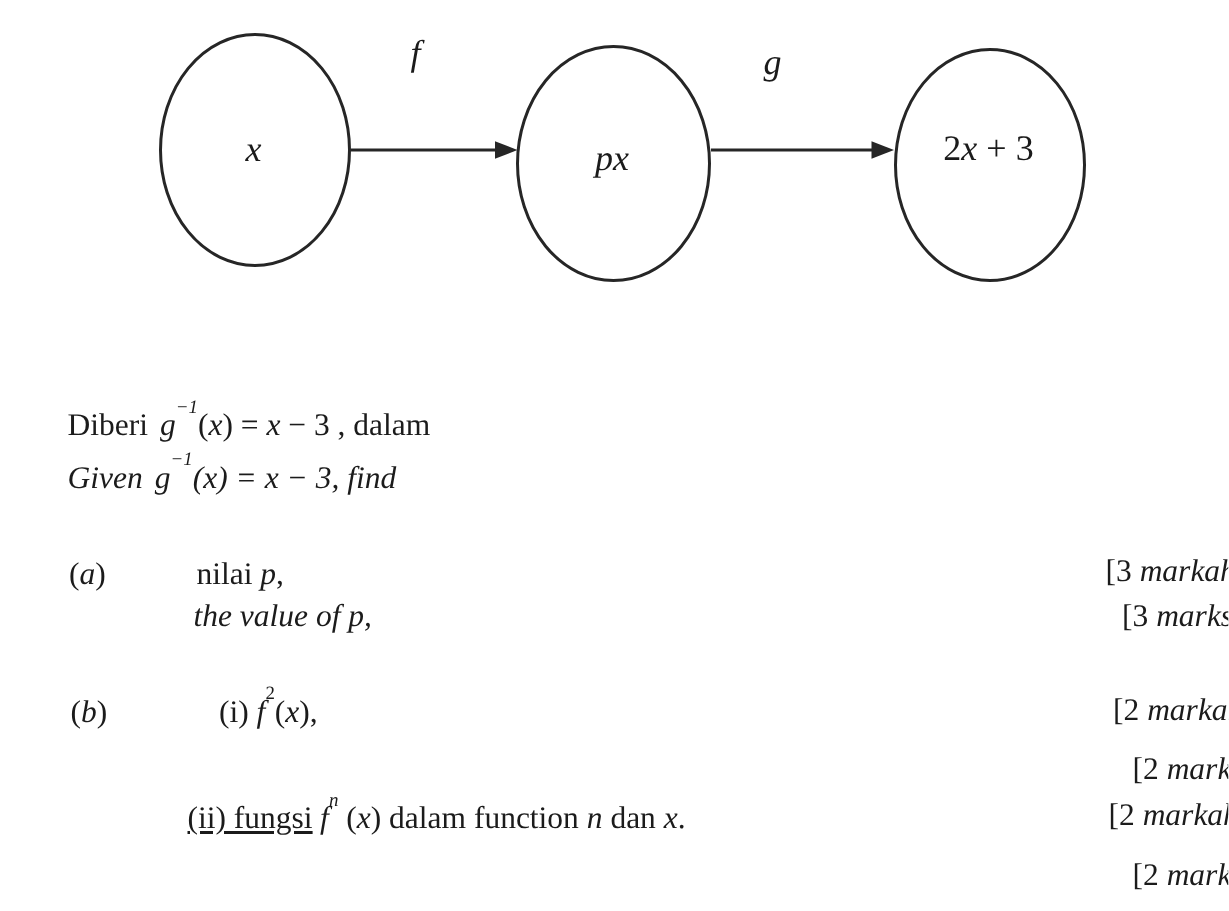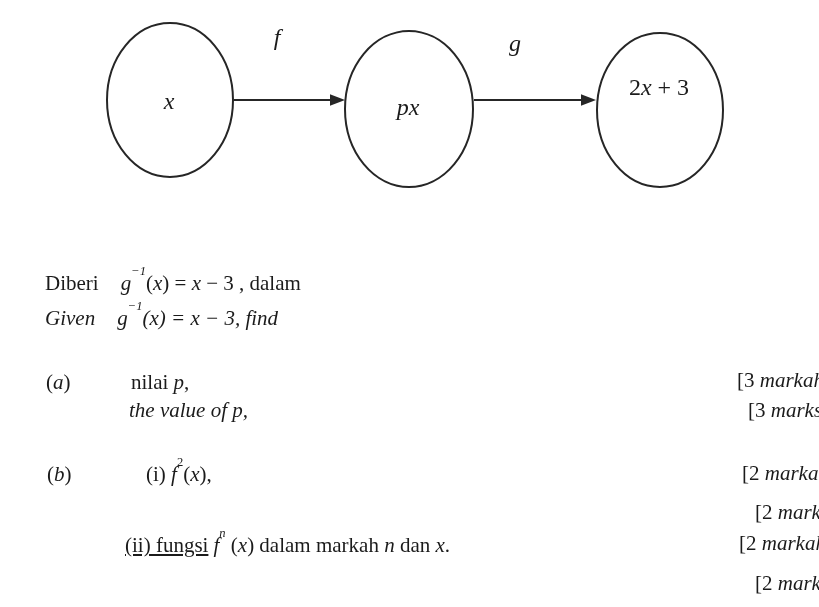--- a/index.html
+++ b/index.html
@@ -8,60 +8,60 @@
     font-family:"Liberation Serif","DejaVu Serif",serif;color:#1b1b1b;
   }
   .abs{position:absolute;white-space:nowrap;}
   .t{font-size:21px;line-height:26px;}
   .it{font-style:italic;text-align:center;}
   i{font-style:italic;}
   sup{font-size:0.6em;line-height:0;position:relative;top:-0.55em;font-style:inherit;}
   .dlabel{font-size:24px;}
   .caption{font-size:22px;line-height:26px;}
   .center{transform:translate(-50%,-50%);}
-  .gap{margin-right:22px;}
+  .gap{margin-right:8px;}
   .gap2{margin-right:5px;text-decoration:underline;}
   svg{display:block;}
 </style>
 </head>
 <body>
 
 <div class="page">
 
   <svg class="abs" style="left:0;top:0" width="819" height="205" viewBox="0 0 819 205">
     <ellipse cx="170" cy="100" rx="63" ry="77" fill="#ffffff" stroke="#262626" stroke-width="2"></ellipse>
     <ellipse cx="409" cy="109" rx="64" ry="78" fill="#ffffff" stroke="#262626" stroke-width="2"></ellipse>
     <ellipse cx="660" cy="110" rx="63" ry="77" fill="#ffffff" stroke="#262626" stroke-width="2"></ellipse>
     <line x1="234" y1="100" x2="332" y2="100" stroke="#262626" stroke-width="2"></line>
     <polygon points="345,100 330,94.2 330,105.8" fill="#262626"></polygon>
     <line x1="474" y1="100" x2="583" y2="100" stroke="#262626" stroke-width="2"></line>
     <polygon points="596,100 581,94.2 581,105.8" fill="#262626"></polygon>
   </svg>
 
   <div class="abs center dlabel" style="left:169px;top:101px"><i>x</i></div>
   <div class="abs center dlabel" style="left:408px;top:107px"><i>px</i></div>
-  <div class="abs center dlabel" style="left:659px;top:87px"><span>2</span><i>x</i><span> + 3</span></div>
+  <div class="abs center dlabel" style="left:659px;top:100px"><span>2</span><i>x</i><span> + 3</span></div>
   <div class="abs center dlabel" style="left:277px;top:37px"><i>f</i></div>
   <div class="abs center dlabel" style="left:515px;top:43px"><i>g</i></div>
 
 
   <div class="abs t" style="left:45px;top:270px"><span class="gap">Diberi</span><i>g</i><sup><i>−1</i></sup><span>(</span><i>x</i><span>) = </span><i>x</i><span> − 3</span><span> , dalam</span></div>
 
   <div class="abs t it" style="left:45px;top:305px"><span class="gap">Given</span><i>g</i><sup><i>−1</i></sup><span>(</span><i>x</i><span>) = </span><i>x</i><span> − 3</span><span>, find</span></div>
 
   <div class="abs t" style="left:46px;top:369px"><span>(</span><i>a</i><span>)</span></div>
   <div class="abs t" style="left:131px;top:369px"><span>nilai </span><i>p</i><span>,</span></div>
   <div class="abs t it" style="left:129px;top:397px"><span>the value of p,</span></div>
   <div class="abs t" style="left:737px;top:367px"><span>[3 </span><i>markah</i></div>
   <div class="abs t" style="left:748px;top:397px"><span>[3 </span><i>marks</i></div>
 
   <div class="abs t" style="left:47px;top:461px"><span>(</span><i>b</i><span>)</span></div>
 
   <div class="abs t" style="left:146px;top:461px"><span>(i) </span><i>f</i><sup>2</sup><span>(</span><i>x</i><span>),</span></div>
   <div class="abs t" style="left:742px;top:460px"><span>[2 </span><i>markah</i></div>
   <div class="abs t" style="left:755px;top:499px"><span>[2 </span><i>marks</i></div>
 
-  <div class="abs t" style="left:125px;top:532px"><span class="gap2">(ii) fungsi</span><i>f</i><sup><i>n</i></sup><span> (</span><i>x</i><span>) dalam markah </span><i>n</i><span> dan </span><i>x</i><span>.</span></div>
+  <div class="abs t" style="left:125px;top:532px"><span class="gap2">(ii) fungsi</span><i>f</i><sup><i>n</i></sup><span> (</span><i>x</i><span>) dalam function </span><i>n</i><span> dan </span><i>x</i><span>.</span></div>
   <div class="abs t" style="left:739px;top:530px"><span>[2 </span><i>markah</i></div>
 
   <div class="abs t" style="left:755px;top:570px"><span>[2 </span><i>marks</i></div>
 
 </div>
 
 </body></html>

